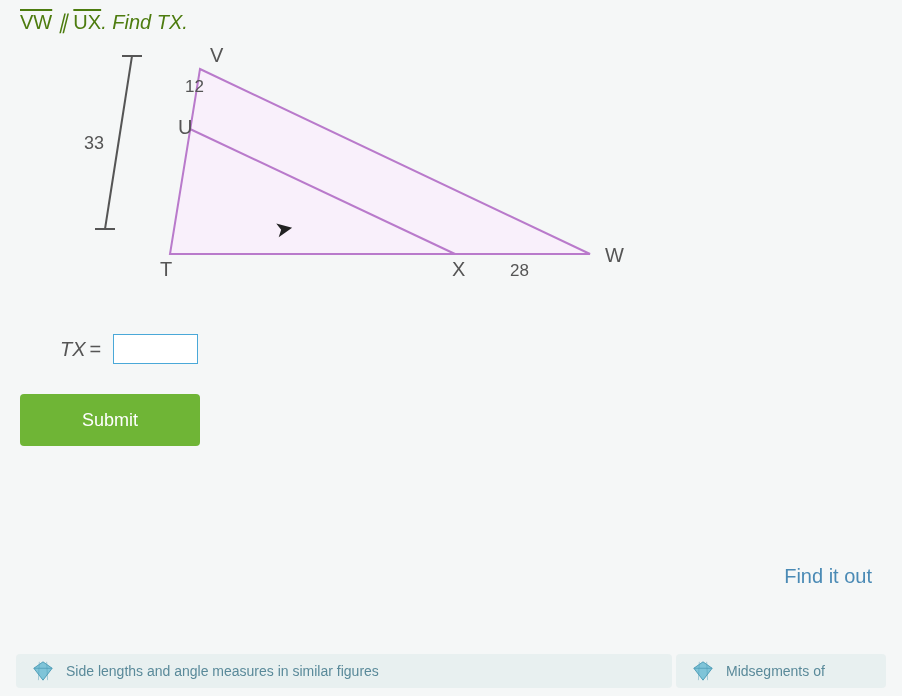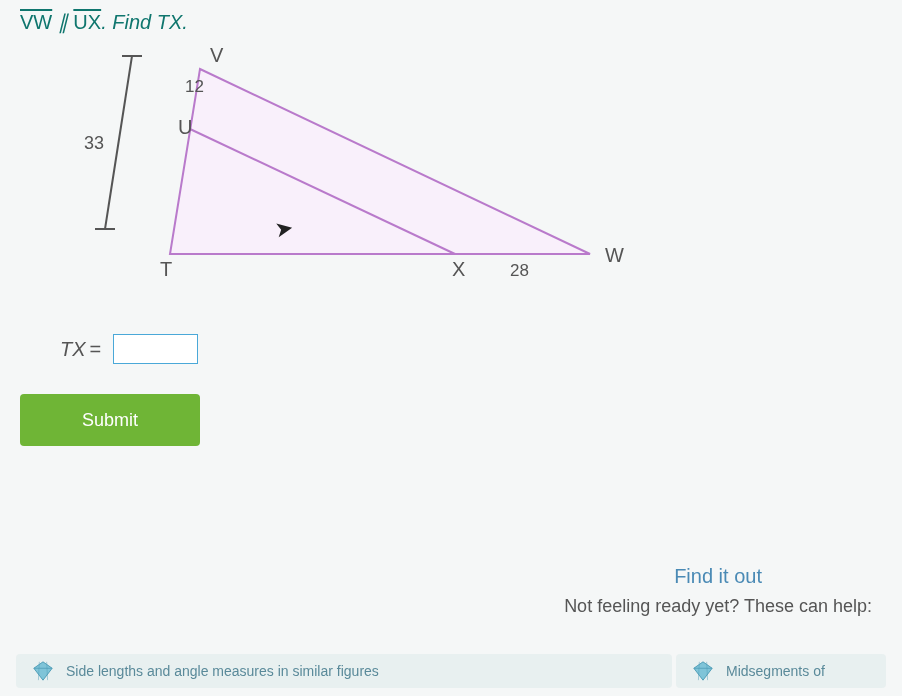--- a/index.html
+++ b/index.html
@@ -8,21 +8,21 @@
       background: #f5f7f7;
       width: 902px;
       height: 696px;
       padding: 10px 20px;
       color: #4a5a5a;
       position: relative;
       overflow: hidden;
     }
     .problem-statement {
       font-size: 20px;
-      color: #0f766e;
+      color: #4d7c0f;
       font-style: italic;
       margin-bottom: 10px;
     }
     .overline { text-decoration: overline; font-style: normal; }
     .diagram-area {
       position: relative;
       width: 600px;
       height: 260px;
       margin-left: 40px;
     }
@@ -151,21 +151,20 @@
 <div class="answer-row">
   <span class="mathvar">TX</span>
   <span class="equals">=</span>
   <input class="answer-input" type="text" value="" style="">
 </div>
 
 <button class="submit-btn">Submit</button>
 
 <div class="work-it-out">
   <div class="work-title">Find it out</div>
-  <div class="work-sub">Not feeling ready yet? These can help:</div>
 </div>
 
 <div class="help-bar">
   <div class="help-card">
     <svg class="diamond-icon" viewBox="0 0 24 24">
       <polygon points="12,2 22,9 12,22 2,9" fill="#7fc4d8" stroke="#4a9ab5" stroke-width="1"></polygon>
       <line x1="2" y1="9" x2="22" y2="9" stroke="#4a9ab5" stroke-width="0.8"></line>
       <line x1="8" y1="2" x2="7" y2="22" stroke="#4a9ab5" stroke-width="0.5"></line>
       <line x1="16" y1="2" x2="17" y2="22" stroke="#4a9ab5" stroke-width="0.5"></line>
     </svg>

